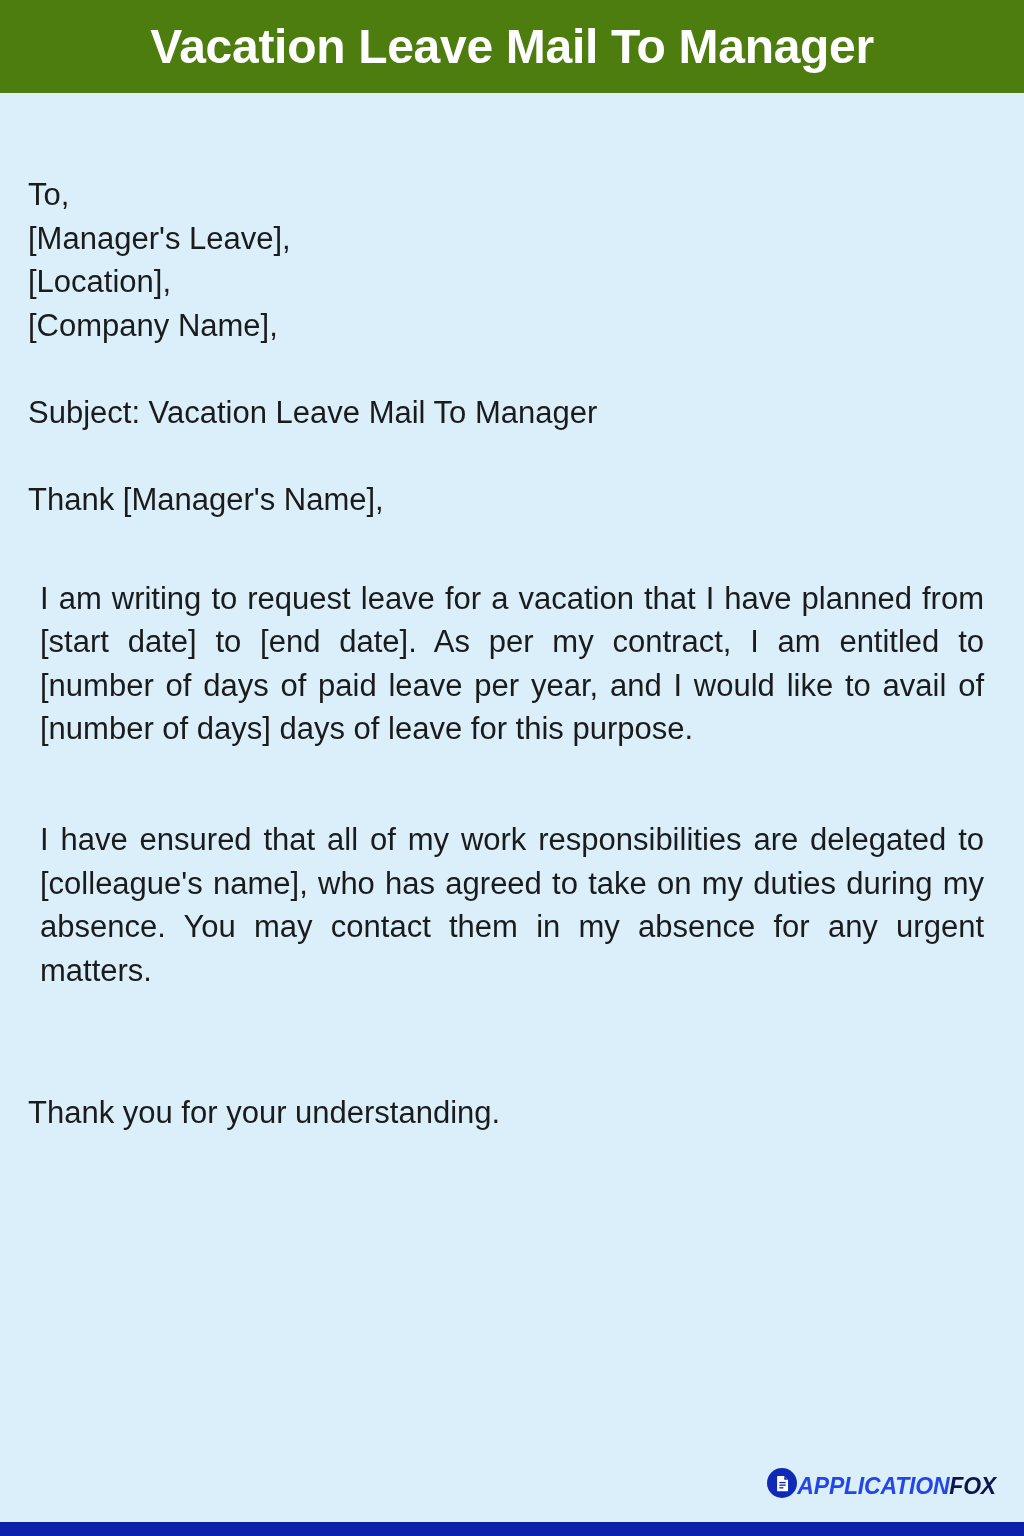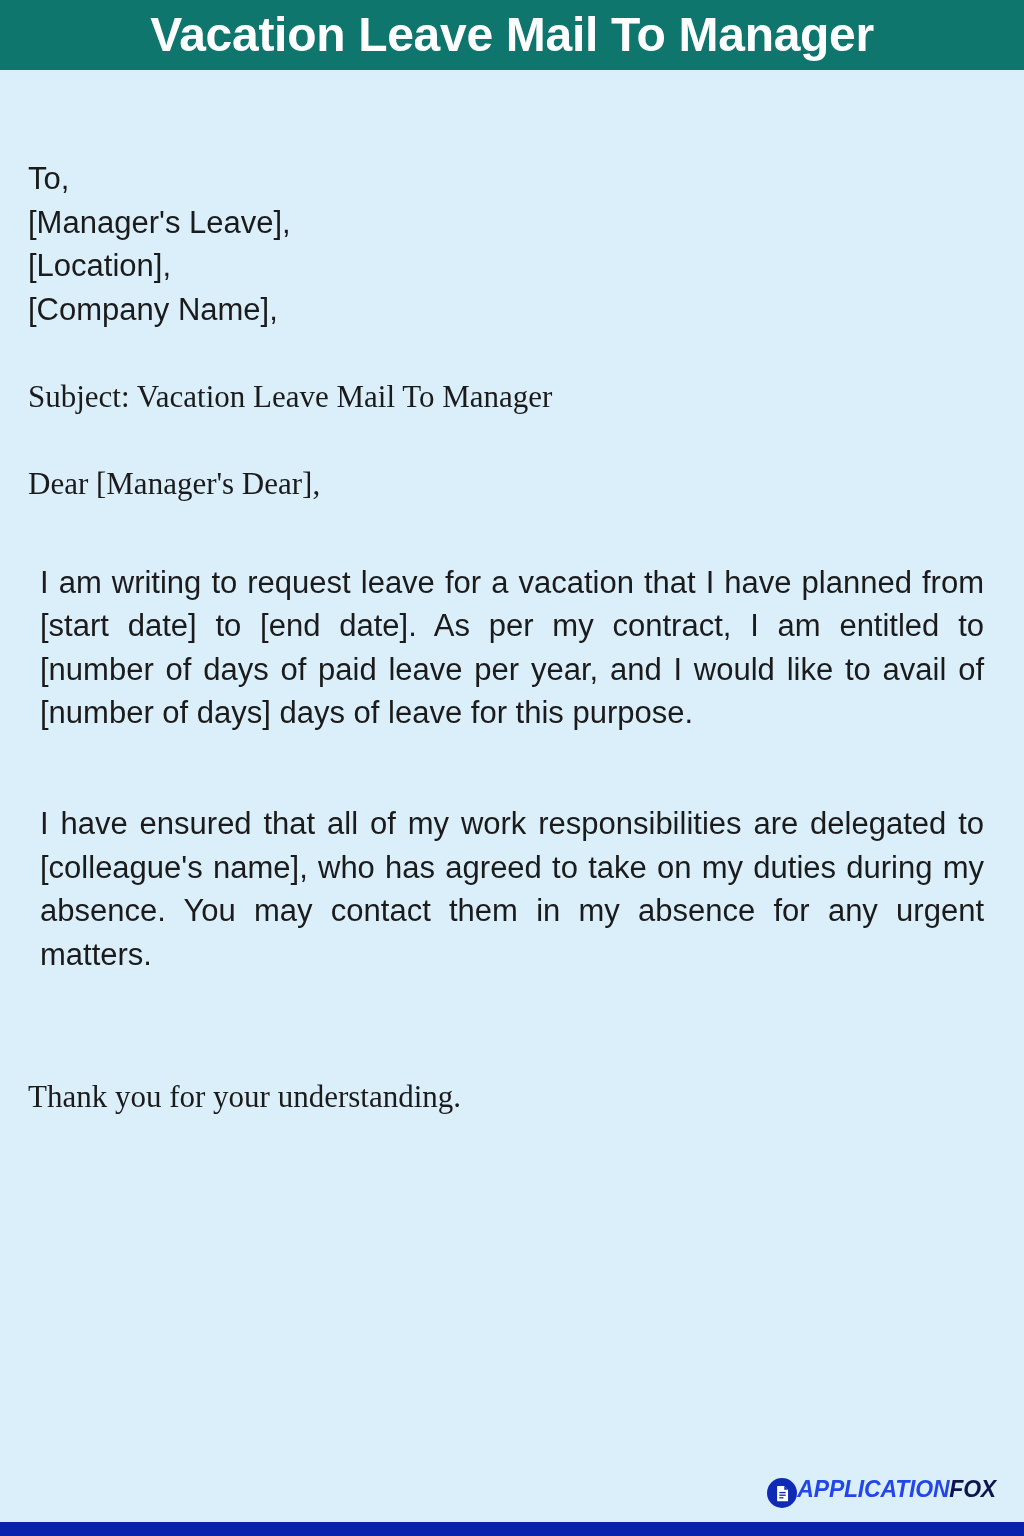--- a/index.html
+++ b/index.html
@@ -17,40 +17,40 @@
     position: relative;
     width: 1024px;
     height: 1536px;
     background: #dbeffb;
     box-sizing: border-box;
     display: flex;
     flex-direction: column;
   }
   .header-bar {
     width: 100%;
-    height: 70px;
-    background: #0f766e;
+    height: 93px;
+    background: #4d7c0f;
     display: flex;
     align-items: center;
     justify-content: center;
     flex: 0 0 auto;
   }
   .header-title {
     color: #ffffff;
     font-family: "Liberation Sans", sans-serif;
     font-weight: bold;
     font-size: 48px;
     line-height: 1;
     letter-spacing: -0.3px;
     text-align: center;
     white-space: nowrap;
   }
   .body-area {
     flex: 1 1 auto;
-    padding: 7px 28px;
+    padding: 0 28px;
     position: relative;
   }
   .letter {
     margin-top: 80px;
     color: #1b1b1b;
     font-family: "Liberation Sans", sans-serif;
     font-size: 31px;
     line-height: 43.5px;
   }
   .block {
@@ -64,28 +64,27 @@
     white-space: pre;
   }
   .para {
     margin: 12px;
     text-align: justify;
     text-justify: inter-word;
   }
   .para-last-natural {
     margin: 0;
     text-align: left;
-    font-family: Liberation Serif, serif;
   }
   .footer-logo {
     position: absolute;
     right: 28px;
-    bottom: 14px;
+    bottom: 24px;
     display: flex;
-    align-items: flex-start;
+    align-items: flex-end;
     gap: 0;
   }
   .logo-mark {
     width: 30px;
     height: 30px;
     border-radius: 50%;
     background: #0f2bb5;
     display: flex;
     align-items: center;
     justify-content: center;
@@ -128,21 +127,21 @@
         <span class="addr-line">[Location],</span>
         <span class="addr-line">[Company Name],</span>
       </div>
 
       <div class="spacer"></div>
 
       <p class="para-last-natural">Subject: Vacation Leave Mail To Manager</p>
 
       <div class="spacer"></div>
 
-      <p class="para-last-natural">Dear [Manager's Dear],</p>
+      <p class="para-last-natural">Thank [Manager's Name],</p>
 
       <div class="spacer"></div>
 
       <p class="para">I am writing to request leave for a vacation that I have planned from [start date] to [end date]. As per my contract, I am entitled to [number of days of paid leave per year, and I would like to avail of [number of days] days of leave for this purpose.</p>
 
       <div class="spacer"></div>
 
       <p class="para">I have ensured that all of my work responsibilities are delegated to [colleague's name], who has agreed to take on my duties during my absence. You may contact them in my absence for any urgent matters.</p>
 
       <div class="spacer"></div>

